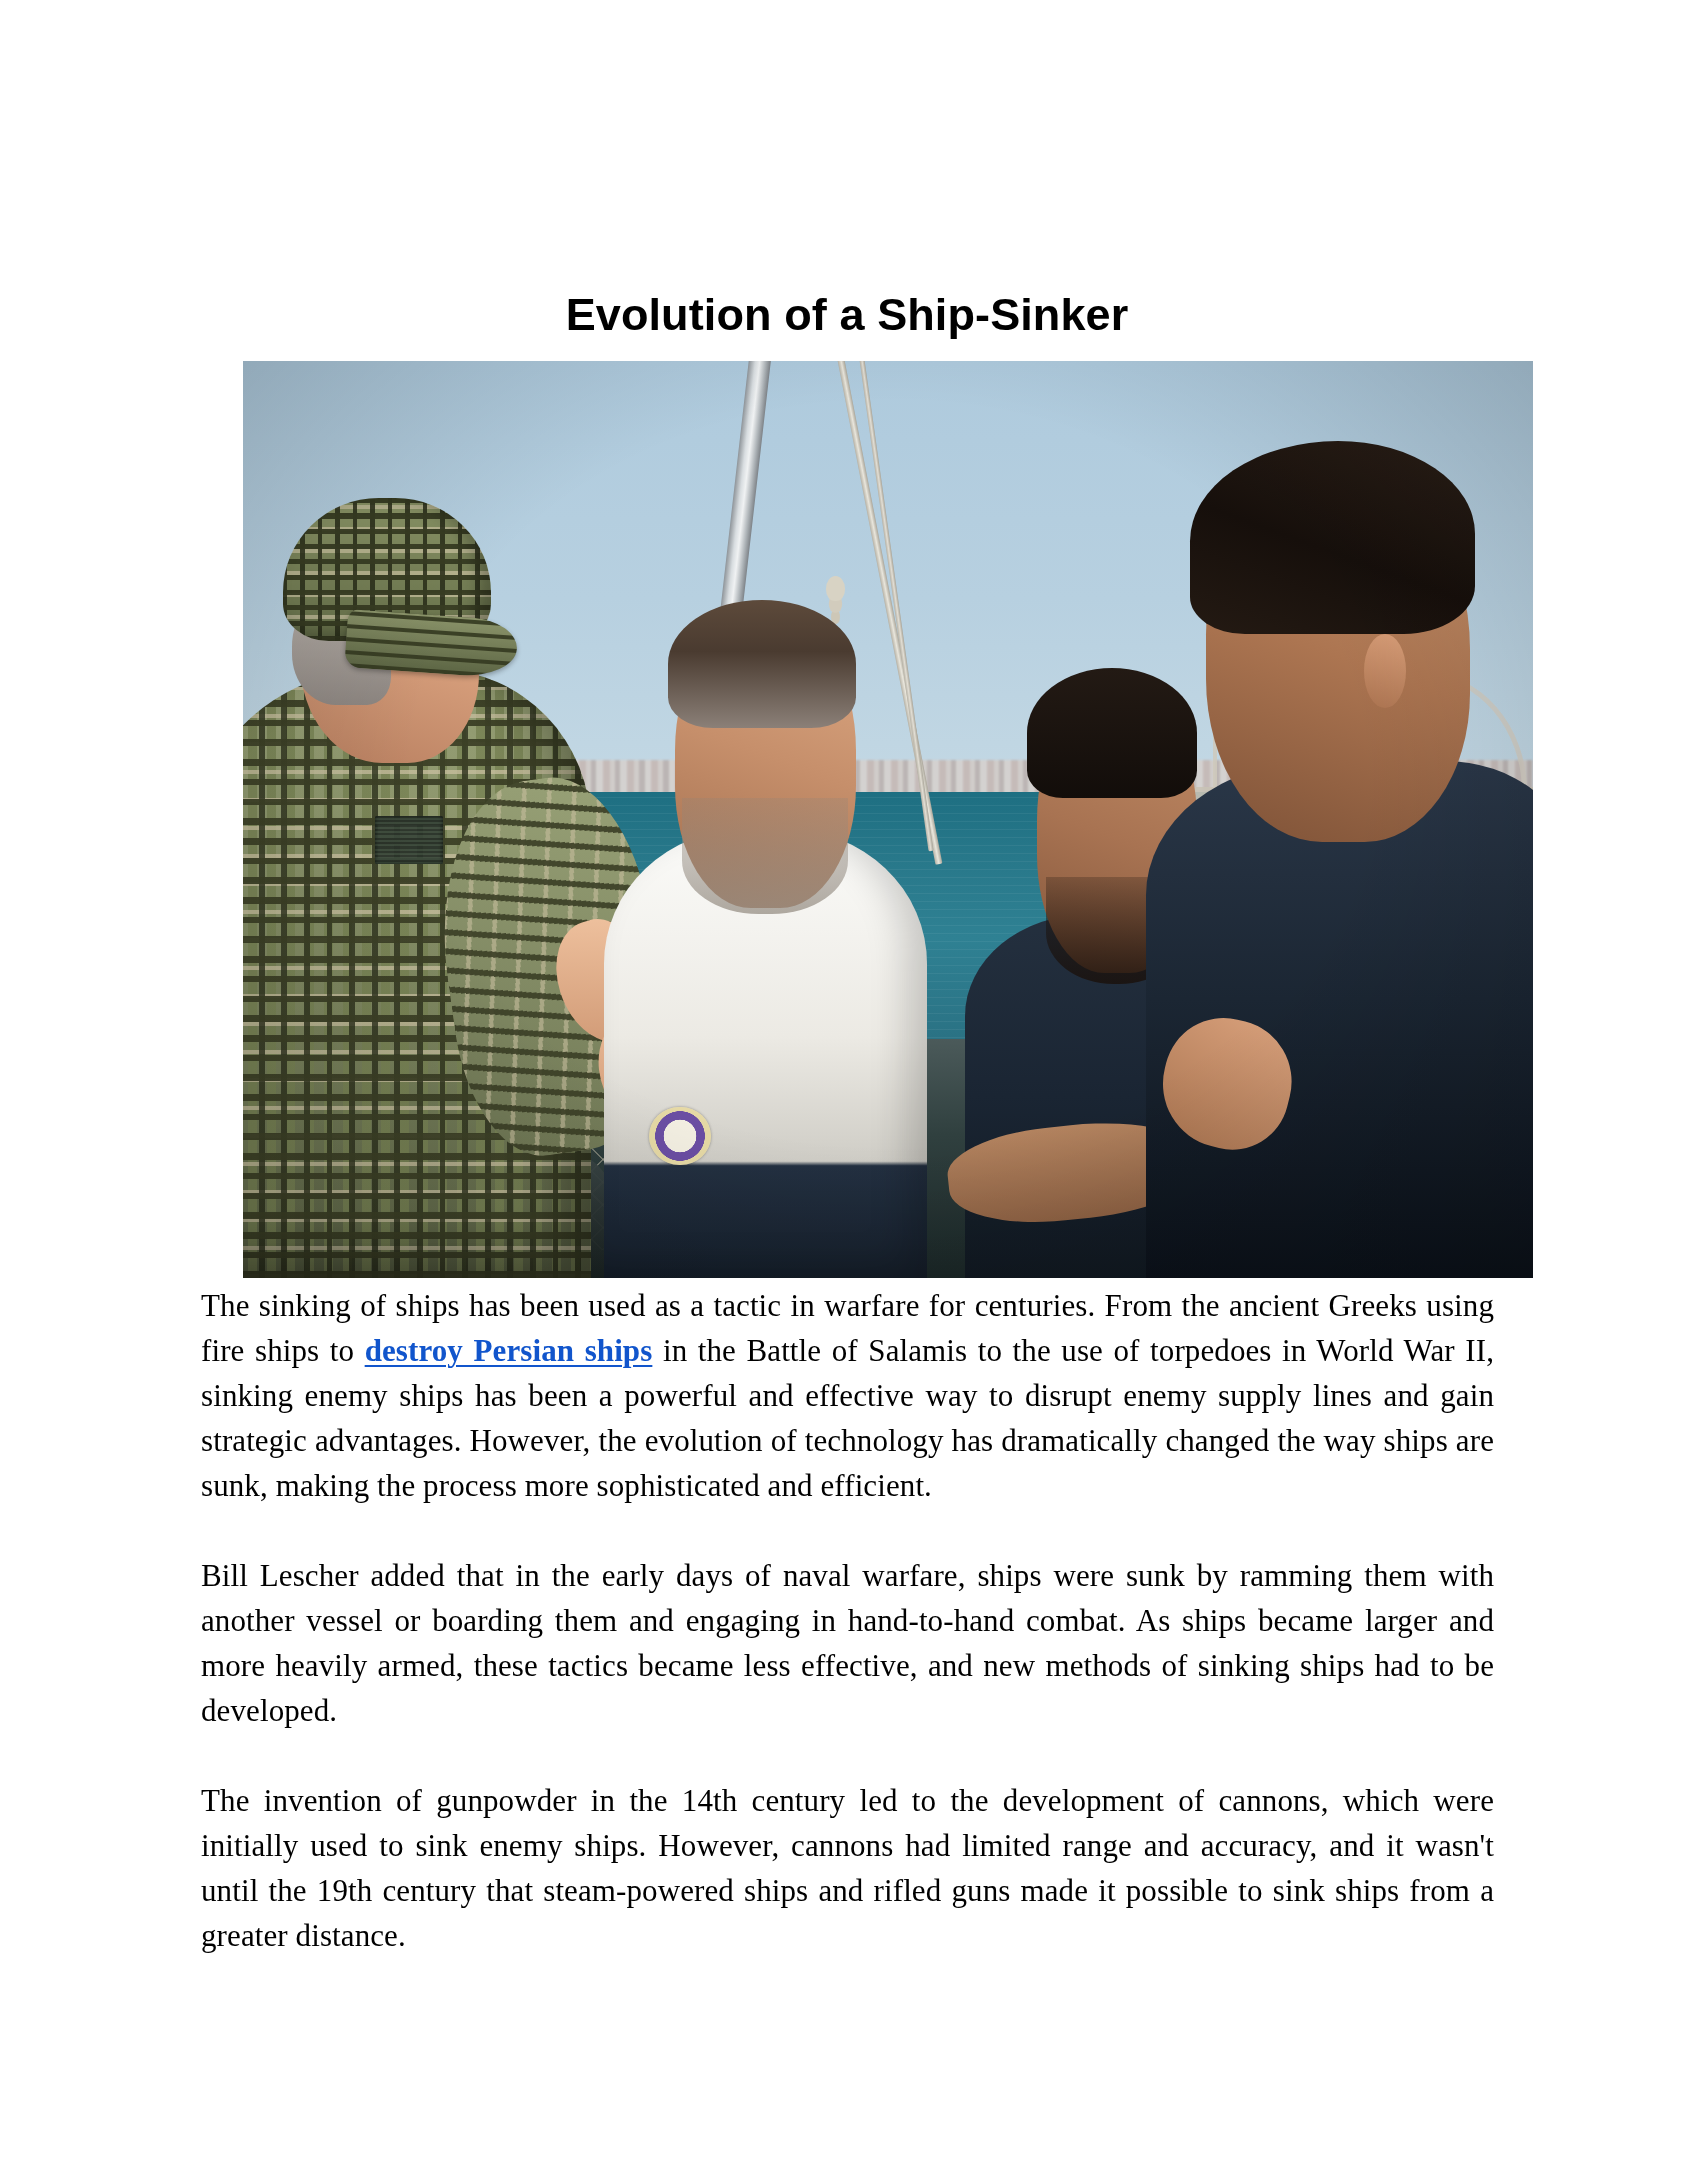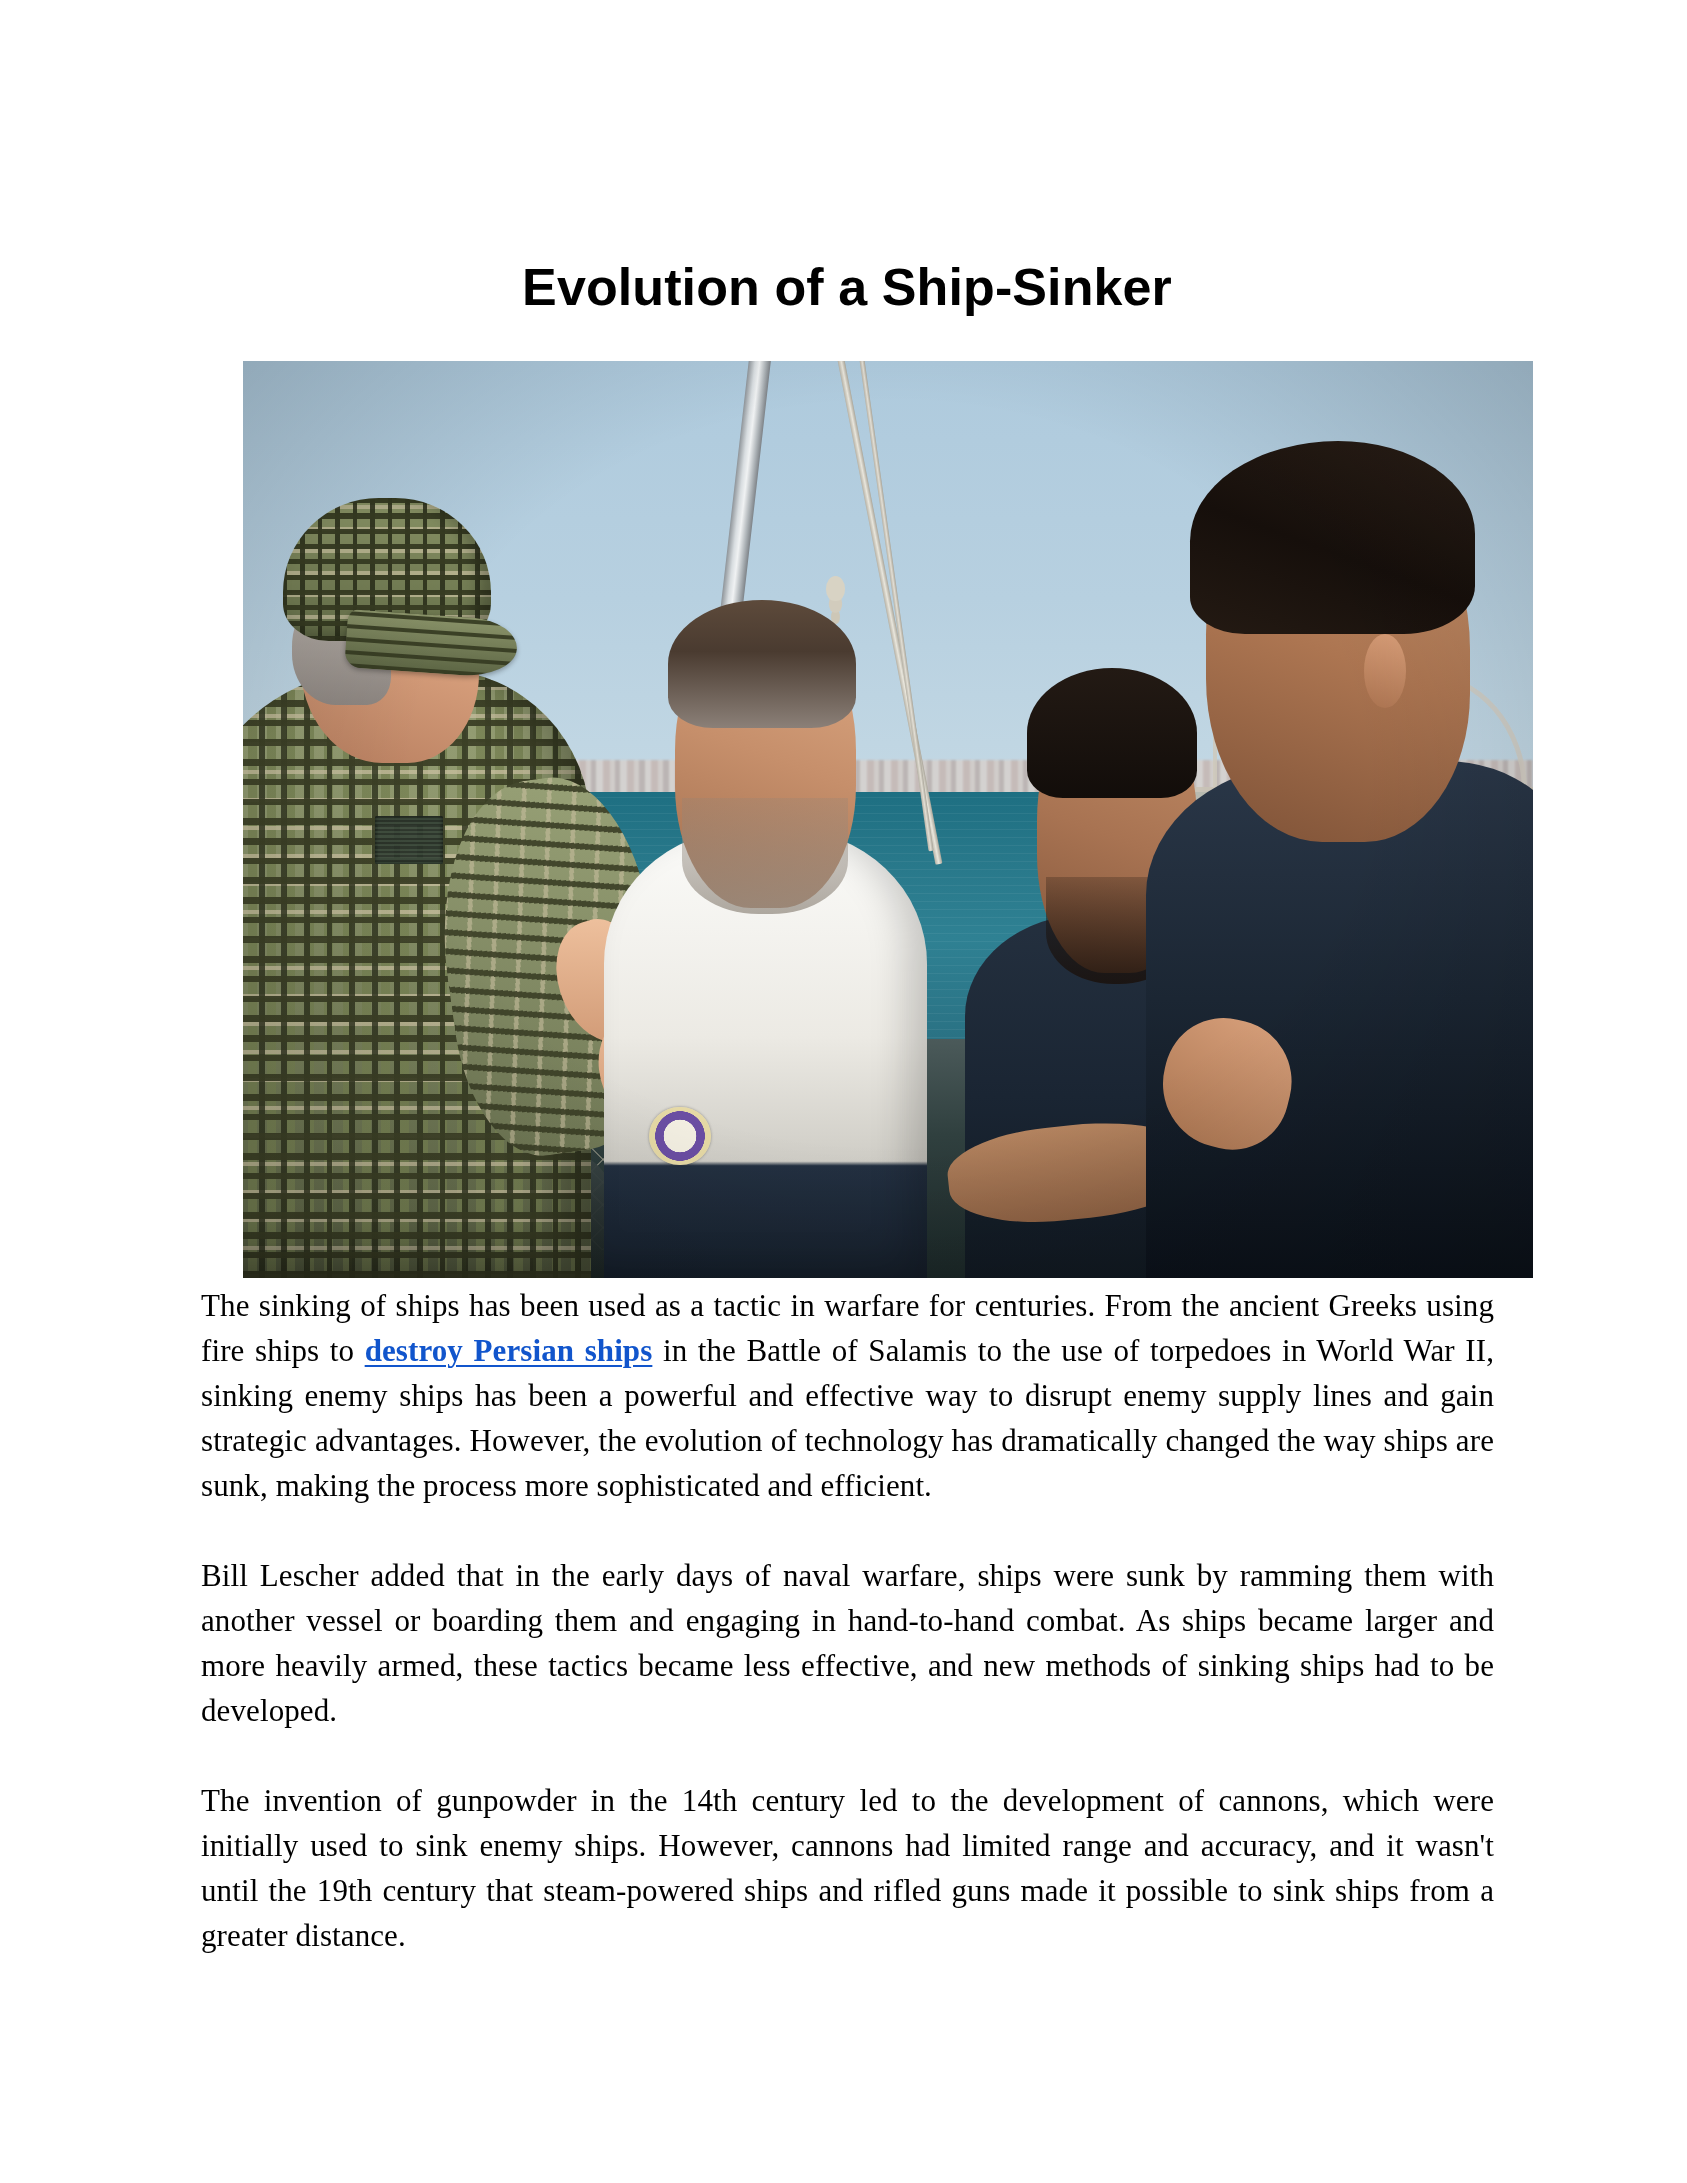--- a/index.html
+++ b/index.html
@@ -19,24 +19,24 @@
     width: 1687px;
     height: 2183px;
     background: #ffffff;
     overflow: hidden;
   }
 
   
   .doc-title {
     position: absolute;
     left: 201px;
-    top: 225px;
+    top: 257px;
     width: 1292px;
     text-align: center;
-    font-size: 52px;
+    font-size: 45px;
     line-height: 55px;
     font-weight: bold;
     color: #000000;
     letter-spacing: 0.1px;
   }
 
   
   .figure {
     position: absolute;
     left: 203px;

